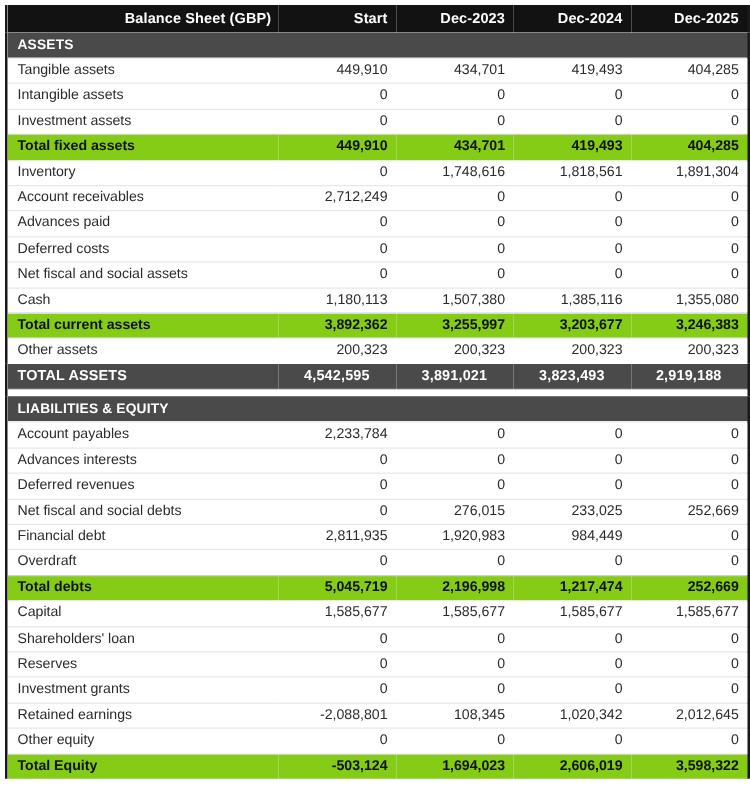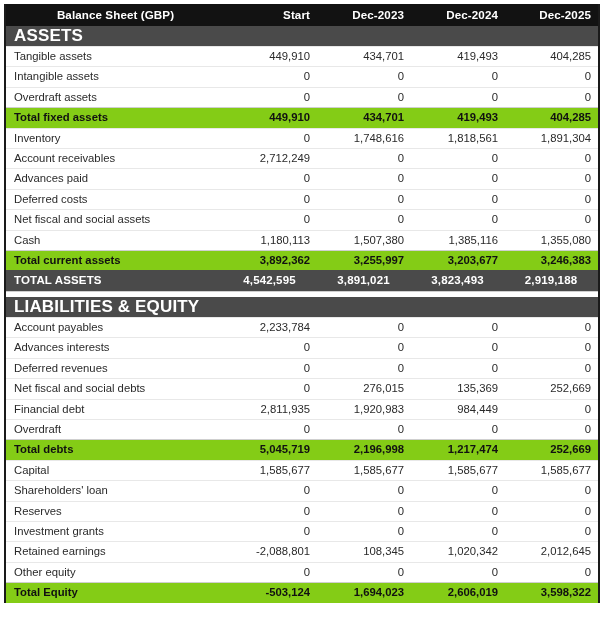--- a/index.html
+++ b/index.html
@@ -48,29 +48,29 @@
   
   tr.hdr th {
     background: #121212;
     color: #ffffff;
     font-weight: bold;
     height: 22px;
     line-height: 22px;
     font-size: 11.6px;
     letter-spacing: 0.1px;
   }
-  tr.hdr th.lbl { text-align: center; padding-left: 8px; }
+  tr.hdr th.lbl { text-align: right; padding-left: 8px; }
   tr.hdr th.num { text-align: right; padding-right: 7px; }
 
   
   tr.section td {
     background: #4a4a4a;
     color: #ffffff;
     font-weight: bold;
-    font-size: 17px;
+    font-size: 11px;
     height: 20px;
     line-height: 20px;
     letter-spacing: 0.15px;
     padding-left: 8px;
   }
 
   
   tr.grand td {
     background: #4a4a4a;
     color: #ffffff;
@@ -145,21 +145,21 @@
           <td class="num">404,285</td>
         </tr>
         <tr class="item">
           <td class="lbl">Intangible assets</td>
           <td class="num">0</td>
           <td class="num">0</td>
           <td class="num">0</td>
           <td class="num">0</td>
         </tr>
         <tr class="item">
-          <td class="lbl">Overdraft assets</td>
+          <td class="lbl">Investment assets</td>
           <td class="num">0</td>
           <td class="num">0</td>
           <td class="num">0</td>
           <td class="num">0</td>
         </tr>
         <tr class="subtotal">
           <td class="lbl">Total fixed assets</td>
           <td class="num">449,910</td>
           <td class="num">434,701</td>
           <td class="num">419,493</td>
@@ -207,20 +207,27 @@
           <td class="num">1,385,116</td>
           <td class="num">1,355,080</td>
         </tr>
         <tr class="subtotal">
           <td class="lbl">Total current assets</td>
           <td class="num">3,892,362</td>
           <td class="num">3,255,997</td>
           <td class="num">3,203,677</td>
           <td class="num">3,246,383</td>
         </tr>
+        <tr class="item">
+          <td class="lbl">Other assets</td>
+          <td class="num">200,323</td>
+          <td class="num">200,323</td>
+          <td class="num">200,323</td>
+          <td class="num">200,323</td>
+        </tr>
         <tr class="grand lastrow">
           <td class="lbl">TOTAL ASSETS</td>
           <td class="num">4,542,595</td>
           <td class="num">3,891,021</td>
           <td class="num">3,823,493</td>
           <td class="num">2,919,188</td>
         </tr>
         <tr class="gap">
           <td colspan="5"></td>
         </tr>
@@ -245,21 +252,21 @@
           <td class="lbl">Deferred revenues</td>
           <td class="num">0</td>
           <td class="num">0</td>
           <td class="num">0</td>
           <td class="num">0</td>
         </tr>
         <tr class="item">
           <td class="lbl">Net fiscal and social debts</td>
           <td class="num">0</td>
           <td class="num">276,015</td>
-          <td class="num">135,369</td>
+          <td class="num">233,025</td>
           <td class="num">252,669</td>
         </tr>
         <tr class="item">
           <td class="lbl">Financial debt</td>
           <td class="num">2,811,935</td>
           <td class="num">1,920,983</td>
           <td class="num">984,449</td>
           <td class="num">0</td>
         </tr>
         <tr class="item">

